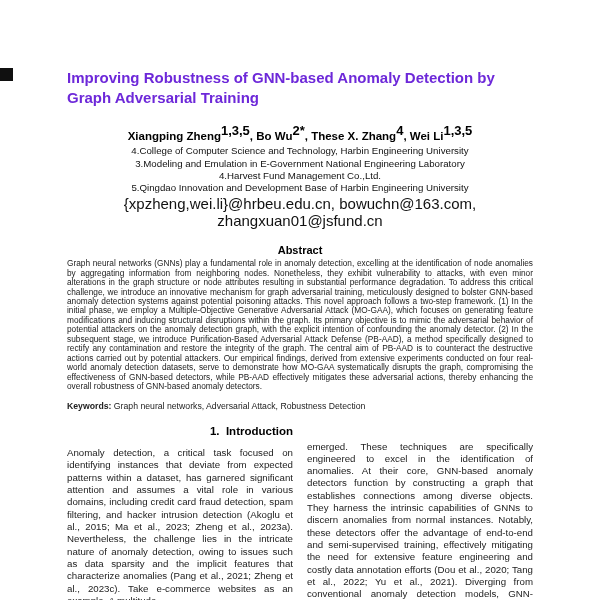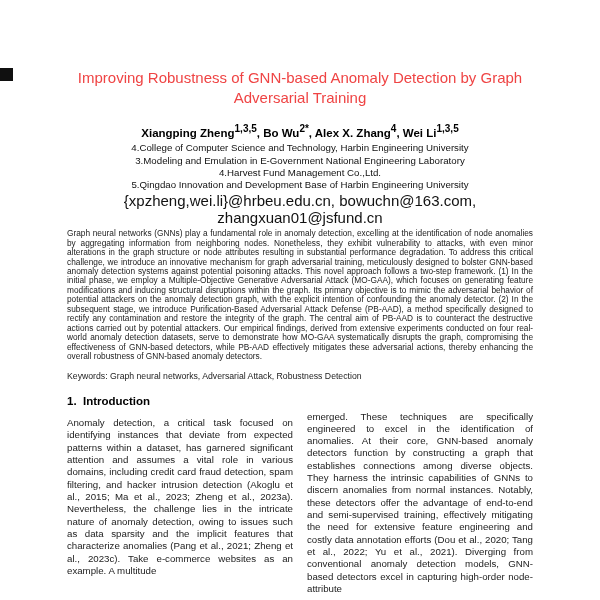--- a/index.html
+++ b/index.html
@@ -20,34 +20,34 @@
     background: #ffffff;
   }
   .corner-mark {
     position: absolute;
     left: 0; top: 0;
     width: 13px; height: 13px;
     background: #101010;
   }
   .title {
     font-size: 15px;
-    font-weight: normal;
-    text-align: center;
+    font-weight: bold;
+    text-align: left;
     margin: 68px 0 0 0;
     line-height: 1.35;
-    color: #ef4444;
+    color: #6d28d9;
   }
   .authors {
     text-align: center;
     font-size: 11.5px;
     font-weight: bold;
     margin-top: 15px;
     color: #000000;
   }
-  .authors sup { font-size: 10px; }
+  .authors sup { font-size: 13px; }
   .affiliations {
     text-align: center;
     font-size: 9.7px;
     margin-top: 3px;
     line-height: 1.26;
     color: #111111;
   }
   .emails {
     text-align: center;
     font-size: 15px;
@@ -66,65 +66,66 @@
     line-height: 1.14;
     text-align: justify;
     margin-top: 3px;
     color: #222222;
   }
   .keywords {
     font-size: 8.7px;
     margin-top: 9px;
     color: #222222;
   }
-  .keywords .kw-label { font-weight: normal; }
+  .keywords .kw-label { font-weight: bold; }
   .columns {
     display: flex;
     gap: 14px;
     margin-top: 13px;
   }
   .col {
     flex: 1;
     font-size: 9.7px;
     line-height: 1.27;
     text-align: justify;
     color: #222222;
   }
   .section-heading {
-    text-align: left;
+    text-align: right;
     font-weight: bold;
     font-size: 11.5px;
     margin: 0 0 9px 0;
     color: #000000;
     white-space: pre-wrap;
   }
   .col-right { padding-top: 17px; }
 </style>
 </head>
 <body>
 
 <div class="page">
 
   <div class="corner-mark"></div>
 
   <h1 class="title">Improving Robustness of GNN-based Anomaly Detection by Graph Adversarial Training</h1>
 
   <div class="authors">
-    <span><span>Xiangping Zheng</span><sup>1,3,5</sup><span>, </span></span><span><span>Bo Wu</span><sup>2*</sup><span>, </span></span><span><span>Alex X. Zhang</span><sup>4</sup><span>, </span></span><span><span>Wei Li</span><sup>1,3,5</sup><span></span></span>
+    <span><span>Xiangping Zheng</span><sup>1,3,5</sup><span>, </span></span><span><span>Bo Wu</span><sup>2*</sup><span>, </span></span><span><span>These X. Zhang</span><sup>4</sup><span>, </span></span><span><span>Wei Li</span><sup>1,3,5</sup><span></span></span>
   </div>
 
   <div class="affiliations">
     <div>4.College of Computer Science and Technology, Harbin Engineering University</div>
     <div>3.Modeling and Emulation in E-Government National Engineering Laboratory</div>
     <div>4.Harvest Fund Management Co.,Ltd.</div>
     <div>5.Qingdao Innovation and Development Base of Harbin Engineering University</div>
   </div>
 
   <div class="emails">{xpzheng,wei.li}@hrbeu.edu.cn, bowuchn@163.com, zhangxuan01@jsfund.cn</div>
 
+  <div class="abstract-heading">Abstract</div>
 
   <div class="abstract">Graph neural networks (GNNs) play a fundamental role in anomaly detection, excelling at the identification of node anomalies by aggregating information from neighboring nodes. Nonetheless, they exhibit vulnerability to attacks, with even minor alterations in the graph structure or node attributes resulting in substantial performance degradation. To address this critical challenge, we introduce an innovative mechanism for graph adversarial training, meticulously designed to bolster GNN-based anomaly detection systems against potential poisoning attacks. This novel approach follows a two-step framework. (1) In the initial phase, we employ a Multiple-Objective Generative Adversarial Attack (MO-GAA), which focuses on generating feature modifications and inducing structural disruptions within the graph. Its primary objective is to mimic the adversarial behavior of potential attackers on the anomaly detection graph, with the explicit intention of confounding the anomaly detector. (2) In the subsequent stage, we introduce Purification-Based Adversarial Attack Defense (PB-AAD), a method specifically designed to rectify any contamination and restore the integrity of the graph. The central aim of PB-AAD is to counteract the destructive actions carried out by potential attackers. Our empirical findings, derived from extensive experiments conducted on four real-world anomaly detection datasets, serve to demonstrate how MO-GAA systematically disrupts the graph, compromising the effectiveness of GNN-based detectors, while PB-AAD effectively mitigates these adversarial actions, thereby enhancing the overall robustness of GNN-based anomaly detectors.</div>
 
   <div class="keywords">
     <span class="kw-label">Keywords:</span><span> Graph neural networks, Adversarial Attack, Robustness Detection</span>
   </div>
 
   <div class="columns">
     <div class="col col-left">
       <div class="section-heading">1.  Introduction</div>

